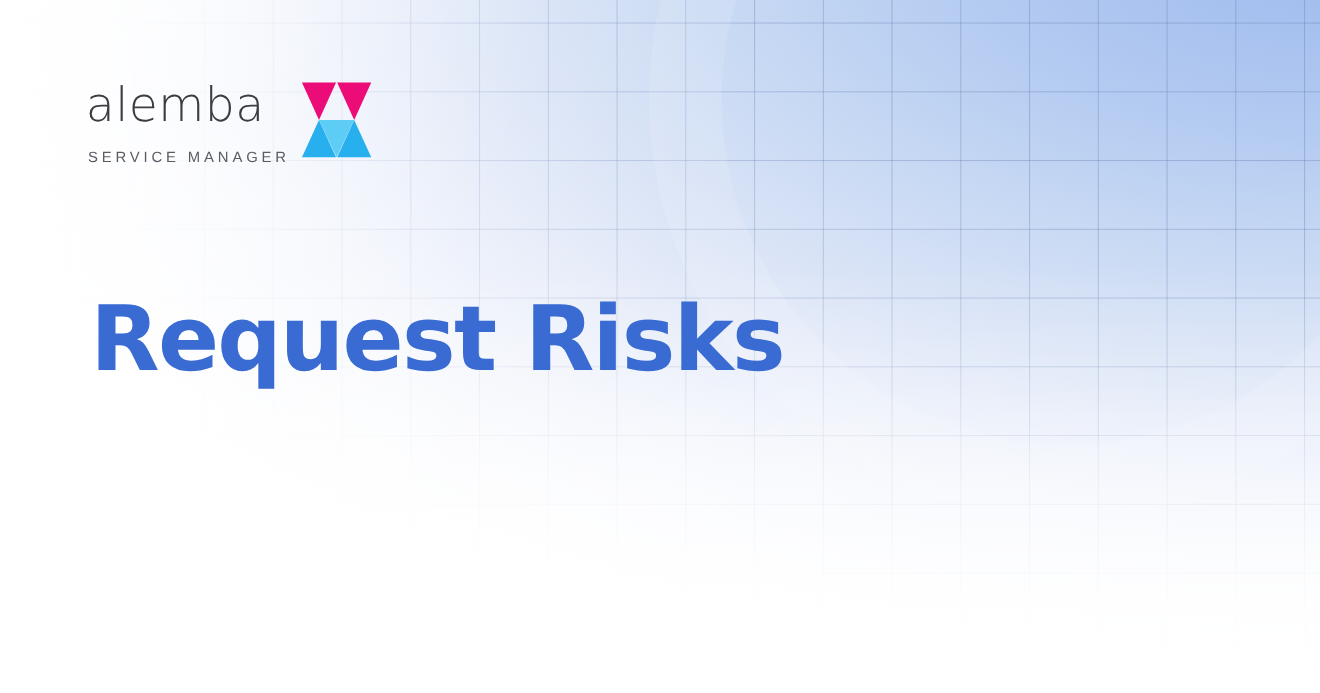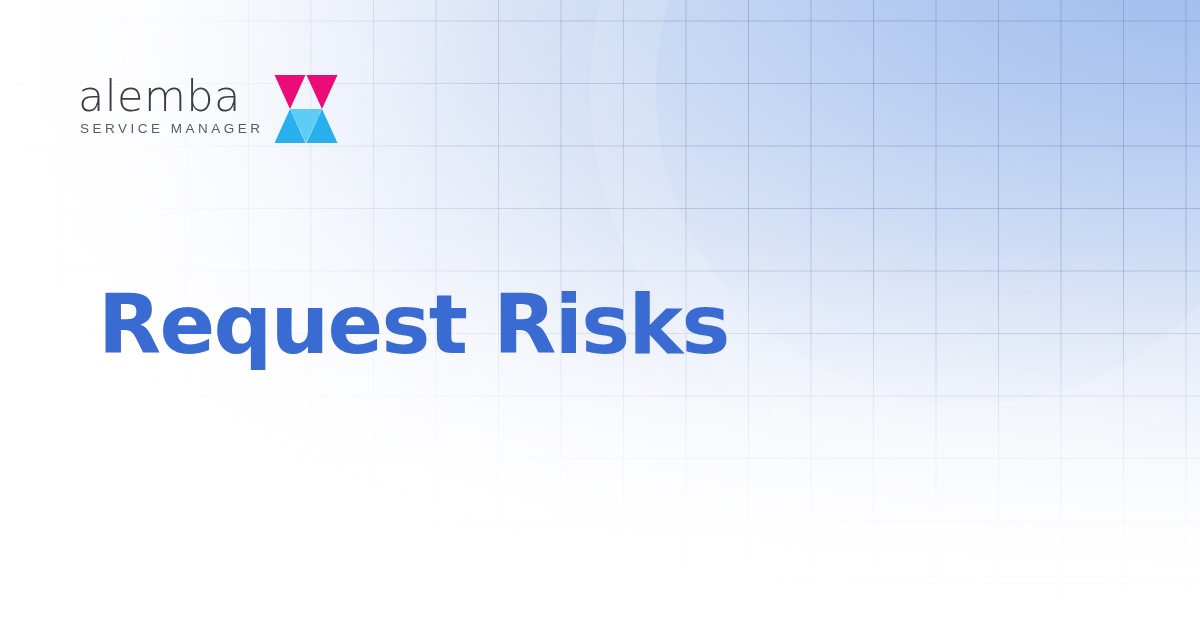--- a/index.html
+++ b/index.html
@@ -140,21 +140,21 @@
     letter-spacing: 0.4px;
   }
 
   .logo-sub {
     font-family: "Liberation Sans", sans-serif;
     font-size: 13.5px;
     line-height: 16px;
     font-weight: 400;
     color: #5b5b63;
     letter-spacing: 3.5px;
-    margin-top: 3px;
+    margin-top: 17px;
     margin-left: 2px;
   }
 
   .logo-mark {
     width: 64px;
     height: 70px;
     margin-left: 10px;
     margin-top: 2px;
     display: block;
   }
@@ -168,21 +168,21 @@
     width: 840px;
   }
 
   .headline {
     font-family: "DejaVu Sans", sans-serif;
     font-size: 82px;
     line-height: 94px;
     font-weight: 700;
     color: #3a6bd3;
     letter-spacing: -1.6px;
-    margin: 16px;
+    margin: 0;
     white-space: nowrap;
   }
 
   .body-copy {
     margin: 21px 0 0 0;
     font-family: "DejaVu Sans", sans-serif;
     font-size: 34px;
     line-height: 40px;
     font-weight: 400;
     color: #141b2b;

